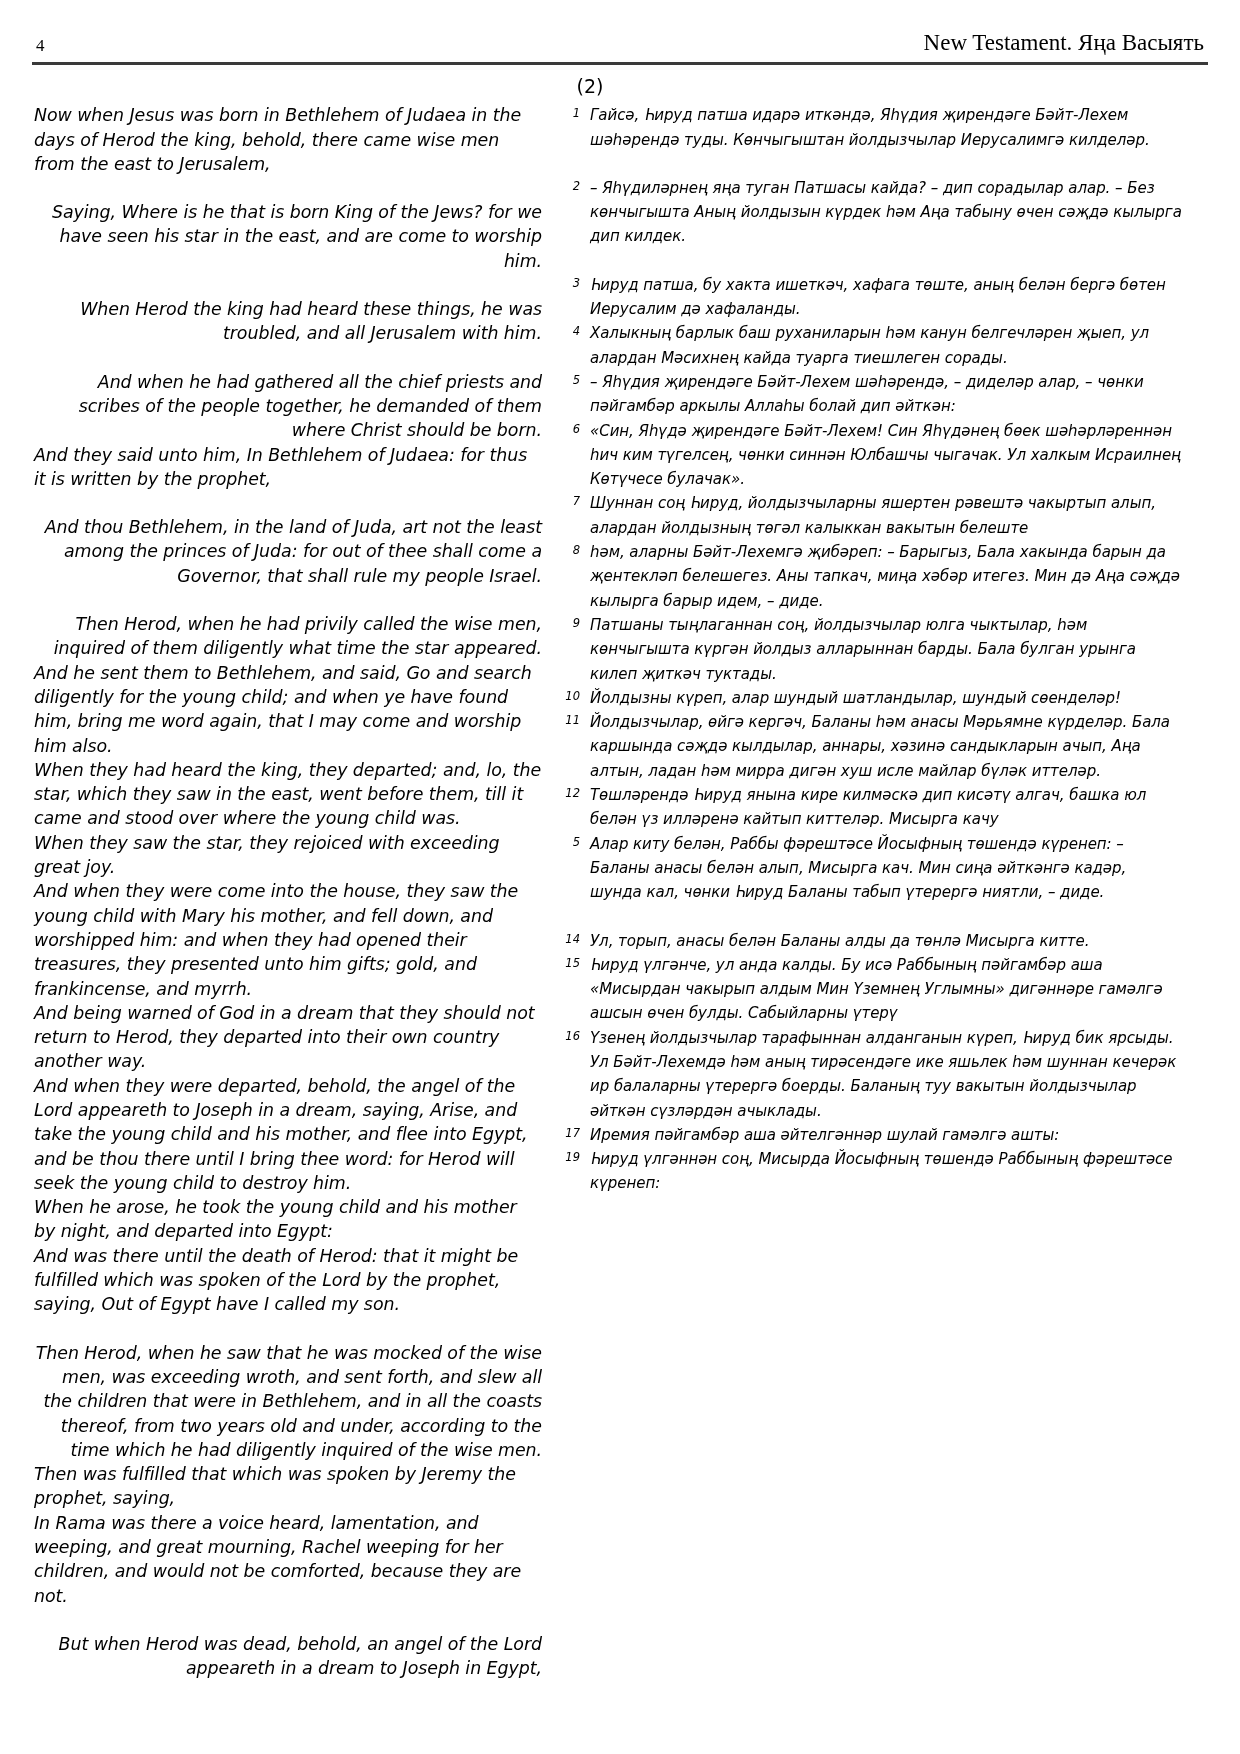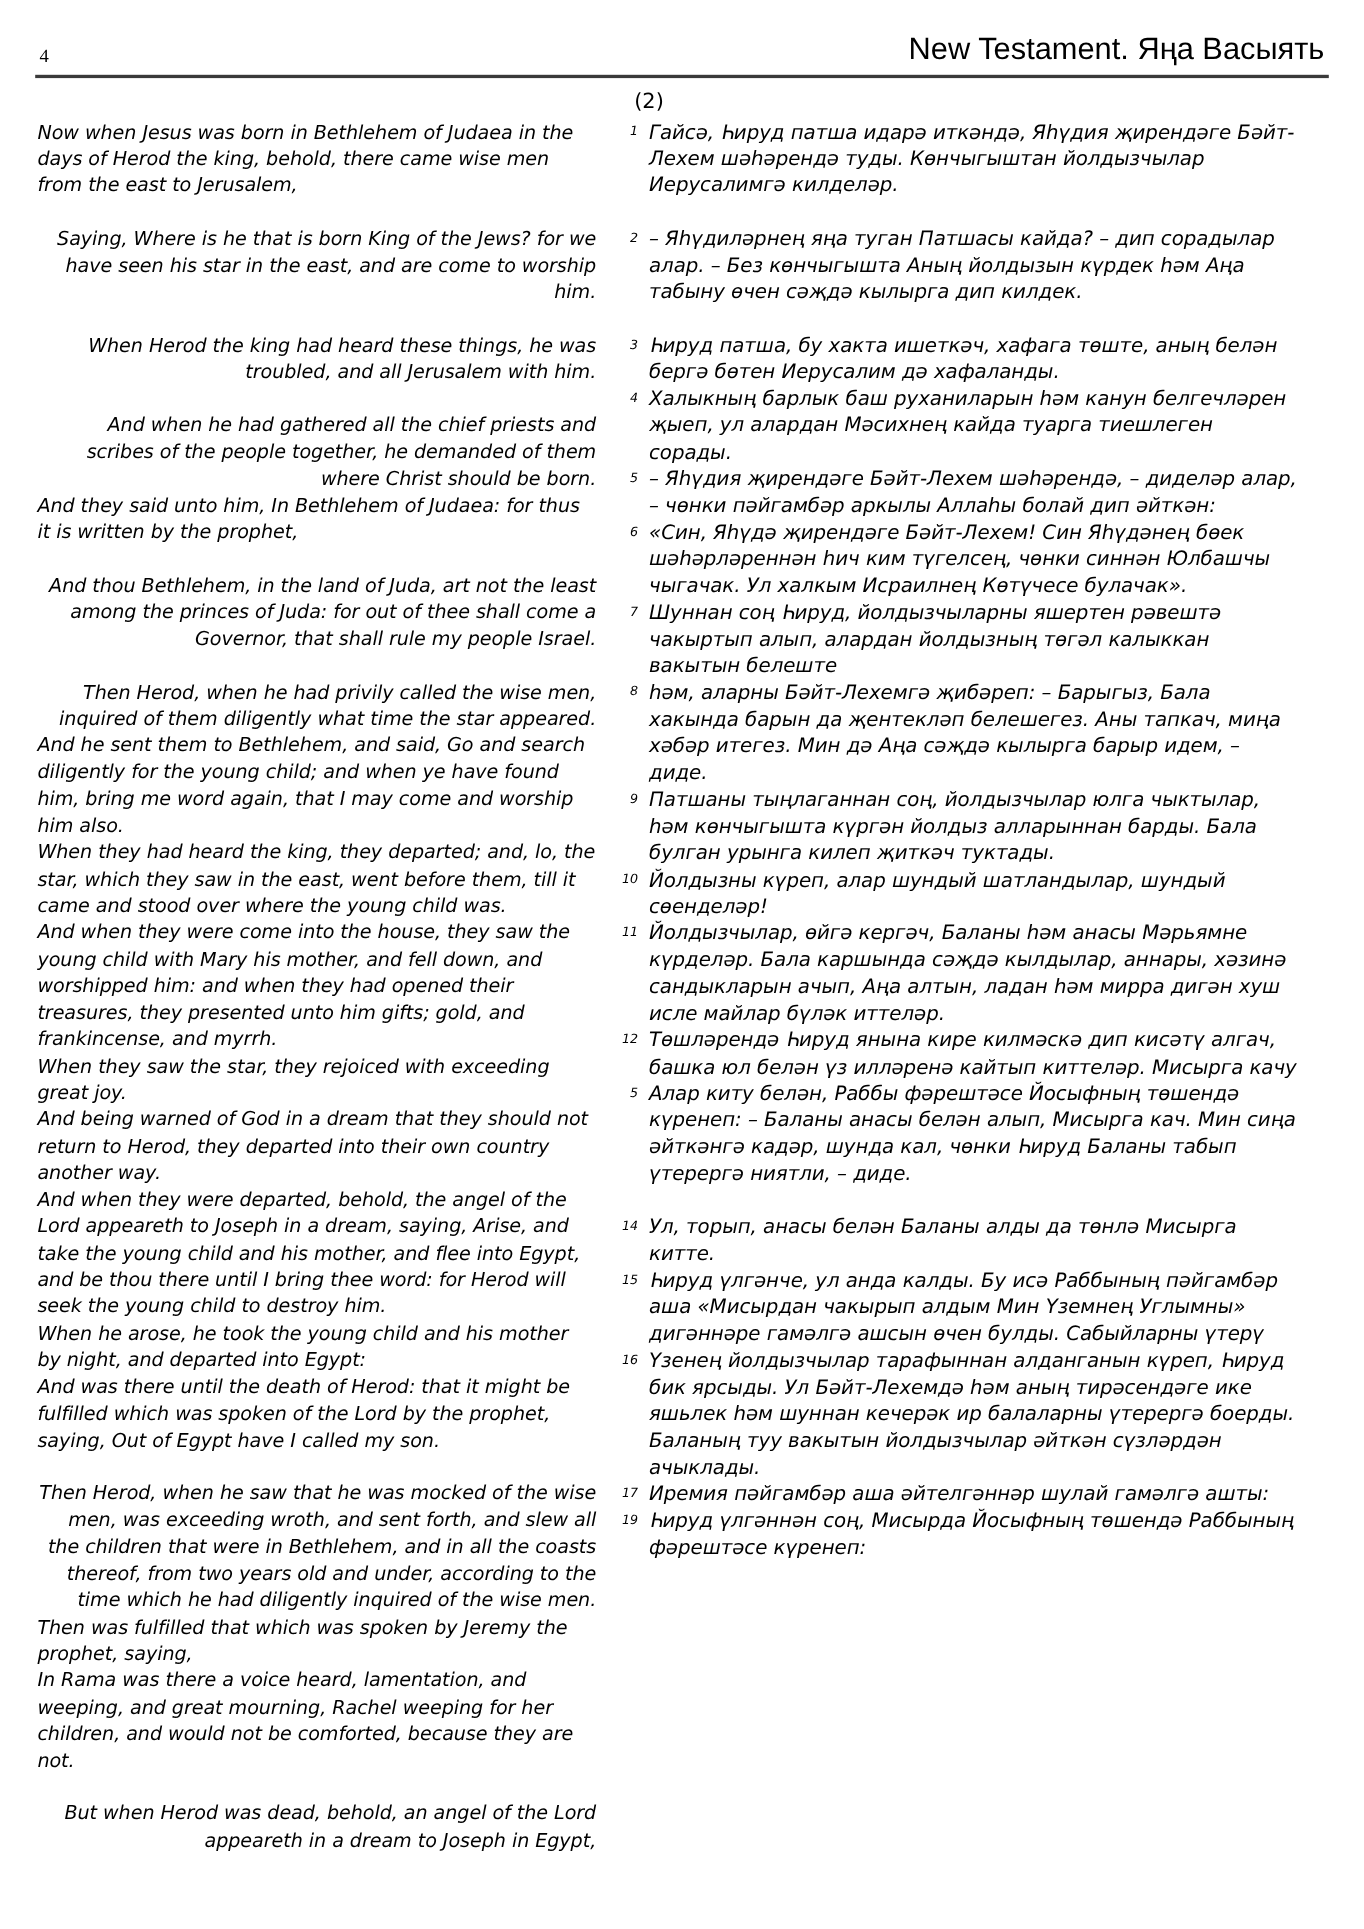--- a/index.html
+++ b/index.html
@@ -31,22 +31,22 @@
     font-family: "Liberation Serif", serif;
     font-size: 20px;
     line-height: 1.1;
     padding: 0 4px 4px 4px;
   }
   .folio {
     font-family: "Liberation Serif", serif;
     font-size: 17px;
   }
   .head-title {
-    font-family: Liberation Sans, sans-serif;
-    font-size: 28px;
+    font-family: Liberation Serif, serif;
+    font-size: 23px;
     white-space: nowrap;
   }
   .head-rule {
     height: 3px;
     background: #3a3a3a;
     margin: 3px 0 0 0;
   }
 
   
   .chapter-line {
@@ -104,21 +104,21 @@
     width: 30px;
     text-align: right;
     font-size: 11.5px;
     line-height: 20px;
     padding-right: 10px;
     box-sizing: border-box;
     font-family: "DejaVu Sans", sans-serif;
   }
   .verse-text {
     flex: 1 1 auto;
-    font-size: 18px;
+    font-size: 15px;
     line-height: 24.3px;
     letter-spacing: -0.05px;
   }
 </style>
 </head>
 <body>
 
 <div class="page">
 
   <div class="running-head">
@@ -134,22 +134,22 @@
     <div class="col-left" id="col-left">
         <p class="en-par">Now when Jesus was born in Bethlehem of Judaea in the days of Herod the king, behold, there came wise men from the east to Jerusalem,</p>
         <p class="en-par gap">Saying, Where is he that is born King of the Jews? for we have seen his star in the east, and are come to worship him.</p>
         <p class="en-par gap">When Herod the king had heard these things, he was troubled, and all Jerusalem with him.</p>
         <p class="en-par gap">And when he had gathered all the chief priests and scribes of the people together, he demanded of them where Christ should be born.</p>
         <p class="en-par">And they said unto him, In Bethlehem of Judaea: for thus it is written by the prophet,</p>
         <p class="en-par gap">And thou Bethlehem, in the land of Juda, art not the least among the princes of Juda: for out of thee shall come a Governor, that shall rule my people Israel.</p>
         <p class="en-par gap">Then Herod, when he had privily called the wise men, inquired of them diligently what time the star appeared.</p>
         <p class="en-par">And he sent them to Bethlehem, and said, Go and search diligently for the young child; and when ye have found him, bring me word again, that I may come and worship him also.</p>
         <p class="en-par">When they had heard the king, they departed; and, lo, the star, which they saw in the east, went before them, till it came and stood over where the young child was.</p>
+        <p class="en-par">When they saw the star, they rejoiced with exceeding great joy.</p>
         <p class="en-par">And when they were come into the house, they saw the young child with Mary his mother, and fell down, and worshipped him: and when they had opened their treasures, they presented unto him gifts; gold, and frankincense, and myrrh.</p>
-        <p class="en-par">When they saw the star, they rejoiced with exceeding great joy.</p>
         <p class="en-par">And being warned of God in a dream that they should not return to Herod, they departed into their own country another way.</p>
         <p class="en-par">And when they were departed, behold, the angel of the Lord appeareth to Joseph in a dream, saying, Arise, and take the young child and his mother, and flee into Egypt, and be thou there until I bring thee word: for Herod will seek the young child to destroy him.</p>
         <p class="en-par">When he arose, he took the young child and his mother by night, and departed into Egypt:</p>
         <p class="en-par">And was there until the death of Herod: that it might be fulfilled which was spoken of the Lord by the prophet, saying, Out of Egypt have I called my son.</p>
         <p class="en-par gap">Then Herod, when he saw that he was mocked of the wise men, was exceeding wroth, and sent forth, and slew all the children that were in Bethlehem, and in all the coasts thereof, from two years old and under, according to the time which he had diligently inquired of the wise men.</p>
         <p class="en-par">Then was fulfilled that which was spoken by Jeremy the prophet, saying,</p>
         <p class="en-par">In Rama was there a voice heard, lamentation, and weeping, and great mourning, Rachel weeping for her children, and would not be comforted, because they are not.</p>
         <p class="en-par gap">But when Herod was dead, behold, an angel of the Lord appeareth in a dream to Joseph in Egypt,</p>
       </div>
 

